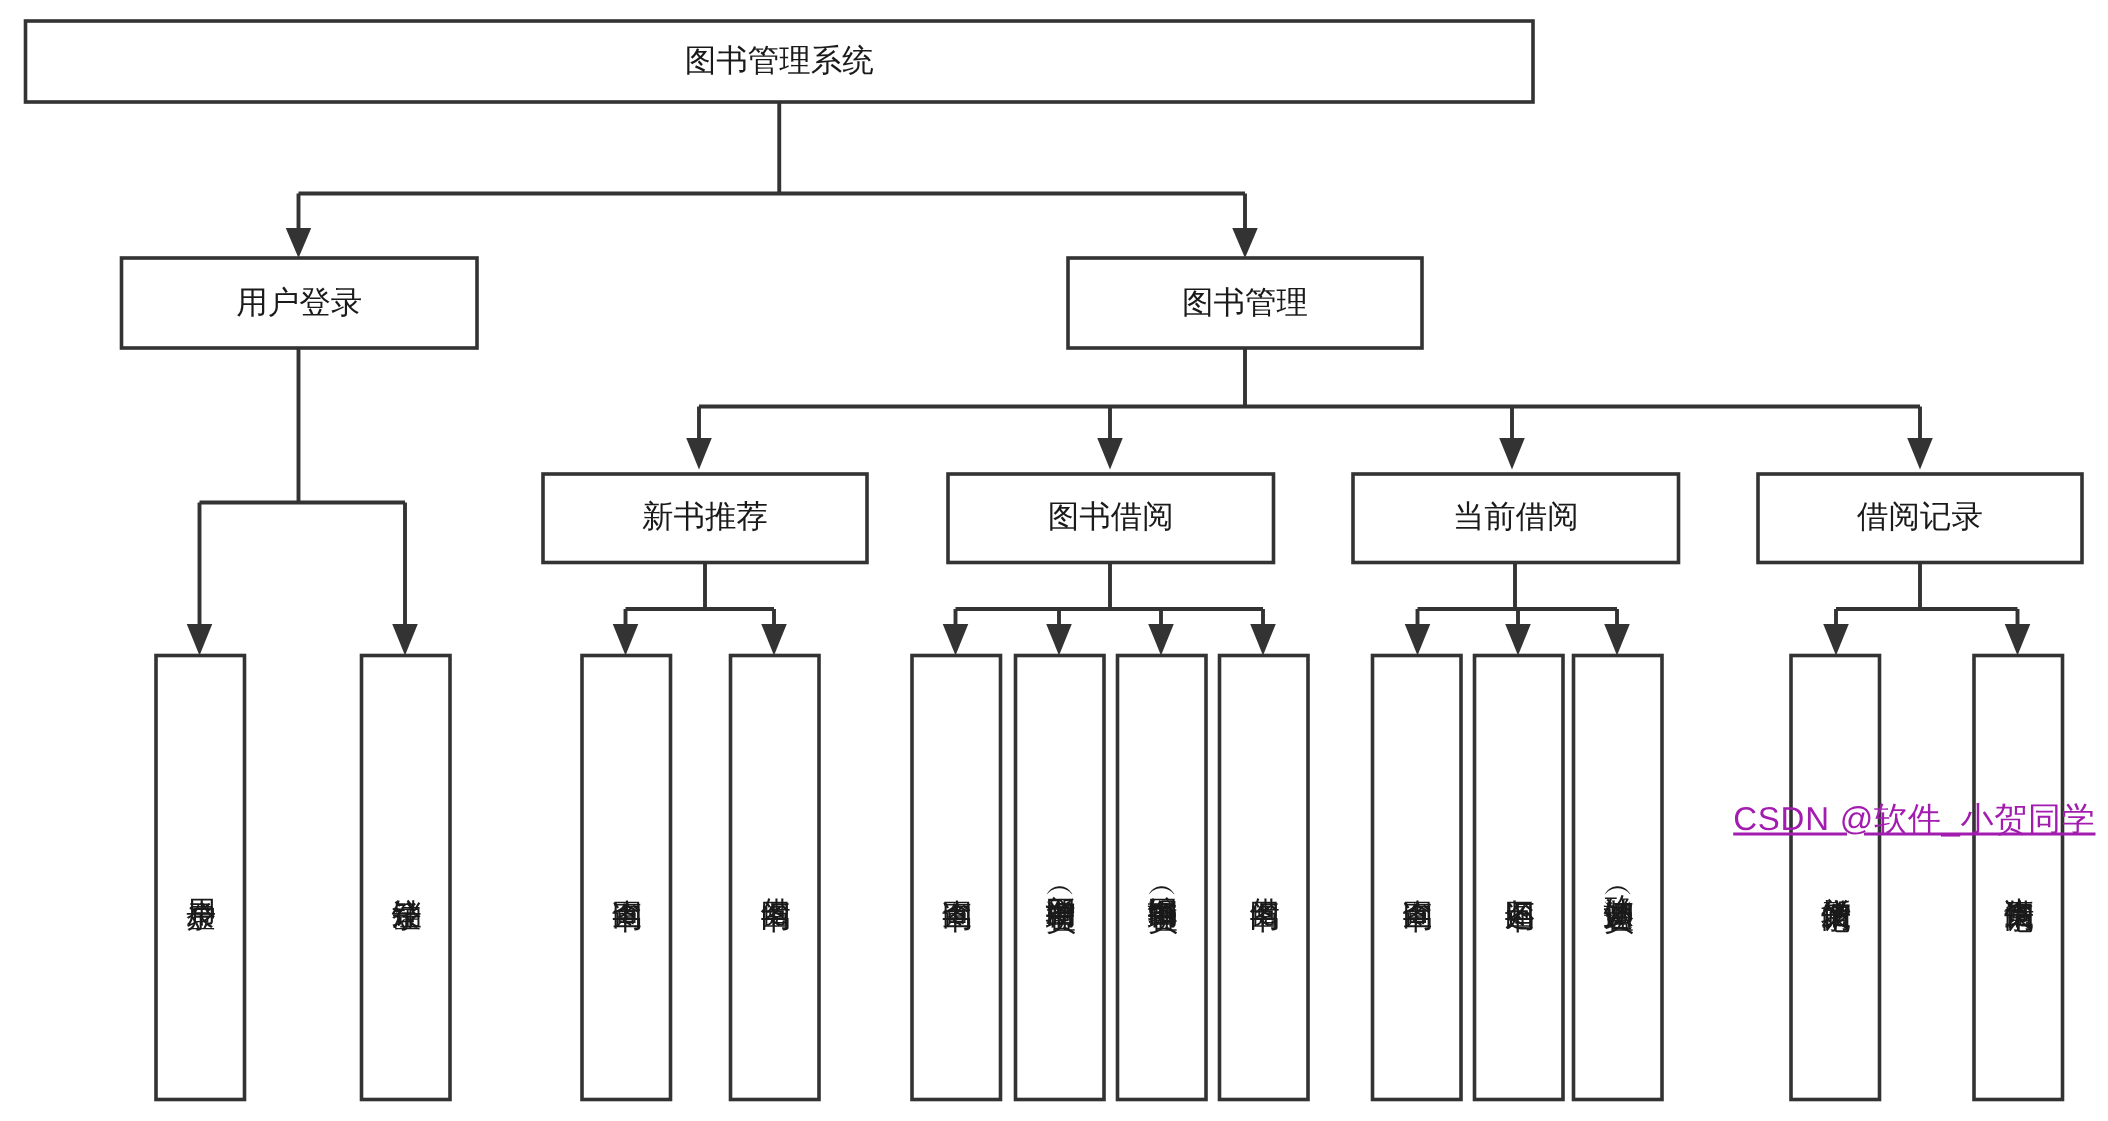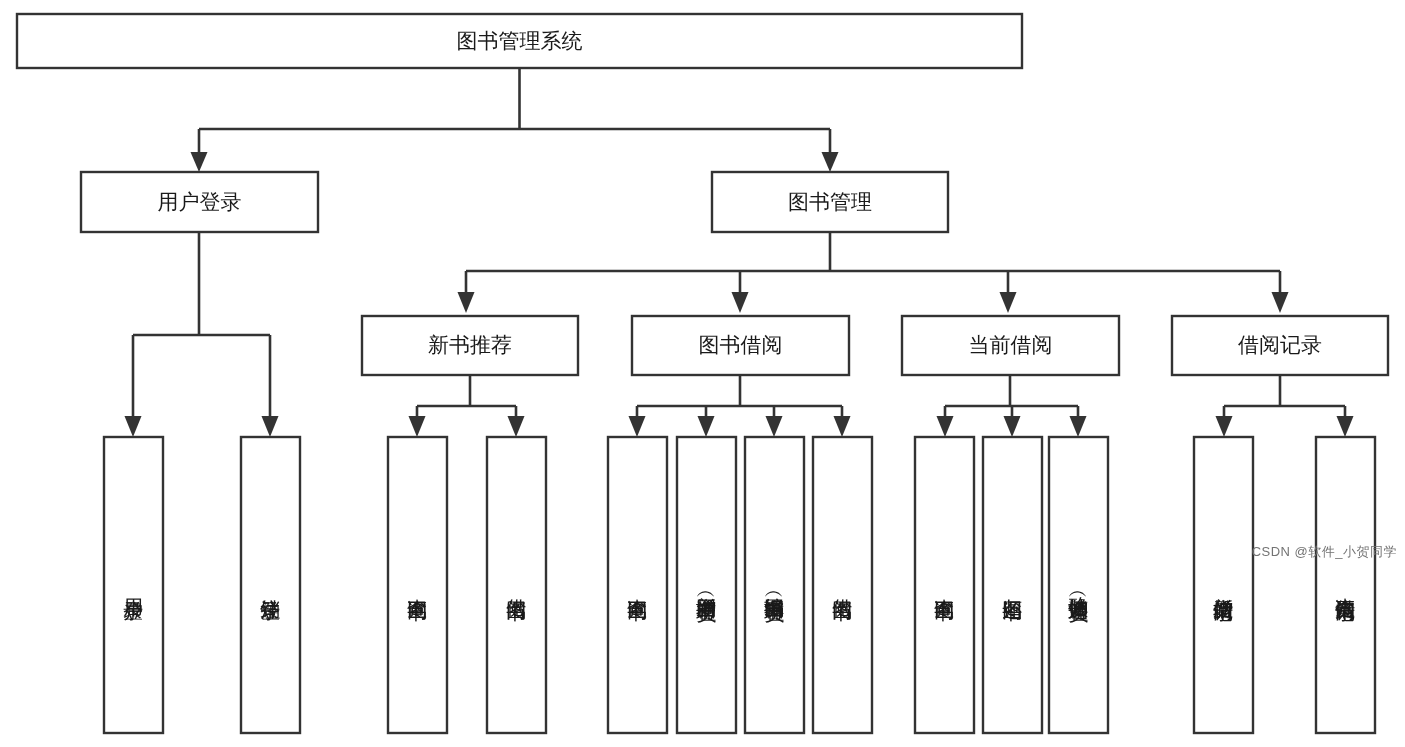--- a/index.html
+++ b/index.html
@@ -61,24 +61,25 @@
     align-items: center;
     justify-content: center;
     letter-spacing: 1px;
     pointer-events: none;
   }
   .watermark {
     position: absolute;
     right: 8px;
     bottom: 4px;
     font-family: "Liberation Sans", "DejaVu Sans", sans-serif;
-    font-size: 13px;
-    color: #737373;
+    font-size: 22px;
+    color: #a21caf;
     letter-spacing: 0.5px;
     white-space: nowrap;
+    text-decoration: underline;
   }
 </style>
 </head>
 <body>
 
 <div id="diagram-root">
 
   <svg class="flow" viewBox="0 0 1405 747">
 
     <g>

